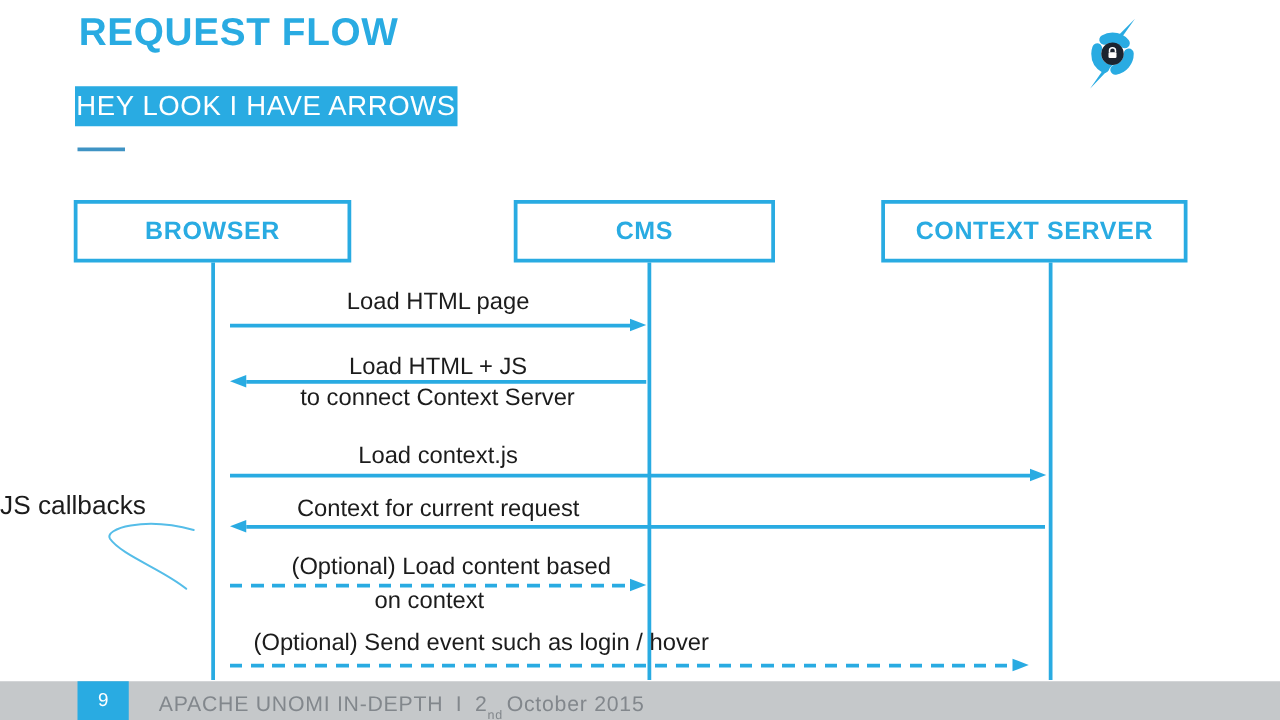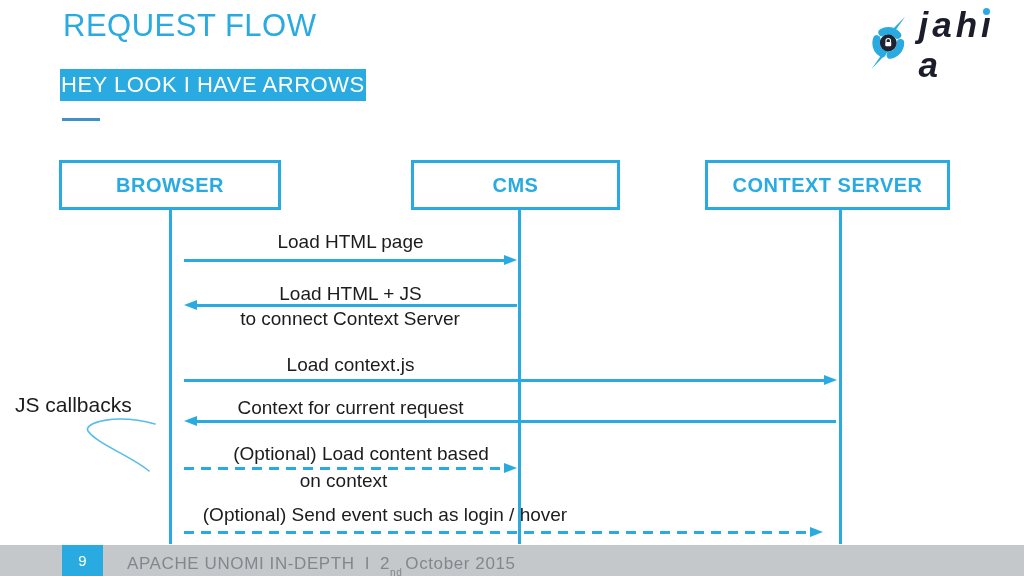--- a/index.html
+++ b/index.html
@@ -9,21 +9,21 @@
     --footer-text:#82878c;
   }
   html,body{margin:0;padding:0;background:#fff;}
   .slide{
     position:relative;width:1024px;height:576px;overflow:hidden;background:#ffffff;
     font-family:"Liberation Sans", sans-serif;
   }
   
   .title{
     position:absolute;left:63px;top:8px;
-    font-size:31px;font-weight:400;color:var(--accent);letter-spacing:.5px;
+    font-size:31px;font-weight:700;color:var(--accent);letter-spacing:.5px;
   }
   .subtitle{
     position:absolute;left:60px;top:69px;height:32px;line-height:32px;
     background:var(--accent);color:#fff;font-size:22px;padding:0 1px;letter-spacing:.5px;
   }
   .title-underline{
     position:absolute;left:62px;top:118px;width:38px;height:3px;background:#3f93c4;
   }
   
   .logo{position:absolute;left:862px;top:13px;width:150px;height:60px;display:flex;align-items:center;}
@@ -74,21 +74,21 @@
   }
   .l0 {left:184px;width:333px;top:231px;}
   .l1a{left:184px;width:333px;top:283px;}
   .l1b{left:150px;width:400px;top:308px;}
   .l2 {left:184px;width:333px;top:354px;}
   .l3 {left:184px;width:333px;top:397px;}
   .l4a{left:170px;width:382px;top:443px;}
   .l4b{left:170px;width:347px;top:470px;}
   .l5 {left:170px;width:430px;top:504px;}
   
-  .side-label{position:absolute;left:15px;top:393px;font-size:21px;color:var(--dark);}
+  .side-label{position:absolute;left:0;top:393px;font-size:21px;color:var(--dark);}
   .side-curve{position:absolute;left:55px;top:415px;}
   
   .footer{
     position:absolute;left:0;top:545px;width:1024px;height:31px;background:var(--footer-bar);
   }
   .page-badge{
     position:absolute;left:62px;top:0;width:41px;height:31px;background:var(--accent);
     color:#fff;font-size:15px;display:flex;align-items:center;justify-content:center;
   }
   .footer-text{
@@ -108,21 +108,20 @@
   <div class="title-underline"></div>
 
   <div class="logo">
     <svg class="logo-icon" viewBox="0 0 56 56">
       <polygon points="46,0 26,20 33,23 10,56 31,34 24,31" fill="#29abe2"></polygon>
       <circle cx="28" cy="28" r="13" fill="none" stroke="#29abe2" stroke-width="8" stroke-dasharray="18 9" stroke-linecap="round"></circle>
       <circle cx="28" cy="28" r="9" fill="#1b2430"></circle>
       <path d="M25.6 27 v-1.4 a2.4 2.4 0 0 1 4.8 0 V27" fill="none" stroke="#ffffff" stroke-width="1.2"></path>
       <rect x="24.8" y="26.8" width="6.4" height="4.6" rx="1" fill="#ffffff"></rect>
     </svg>
-    <div class="logo-text"><span>jah</span><span class="iwrap"><span>ı</span><span class="idot"></span></span><span>a</span></div>
   </div>
 
   <div class="actor actor-browser">BROWSER</div>
   <div class="actor actor-context">CONTEXT SERVER</div>
   <div class="actor actor-cms">CMS</div>
 
   <div class="lifeline ll-browser"></div>
   <div class="lifeline ll-cms"></div>
   <div class="lifeline ll-context"></div>
 

